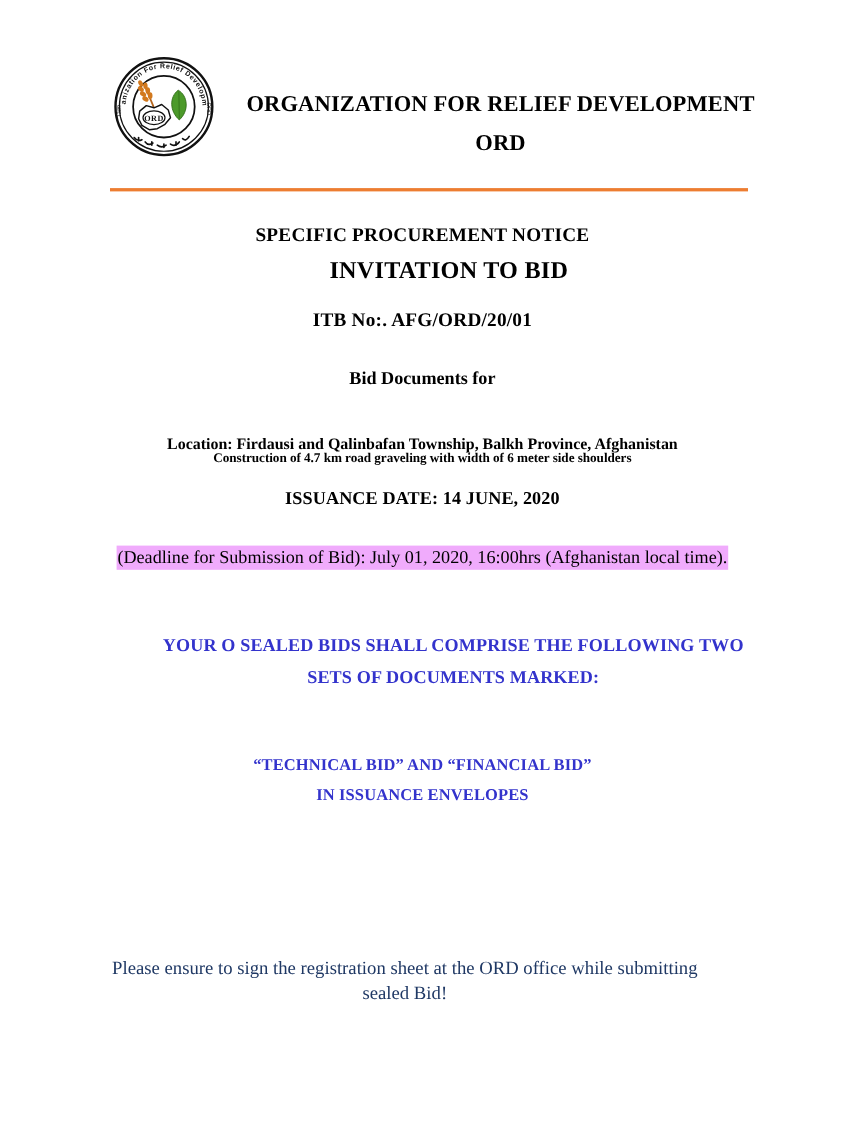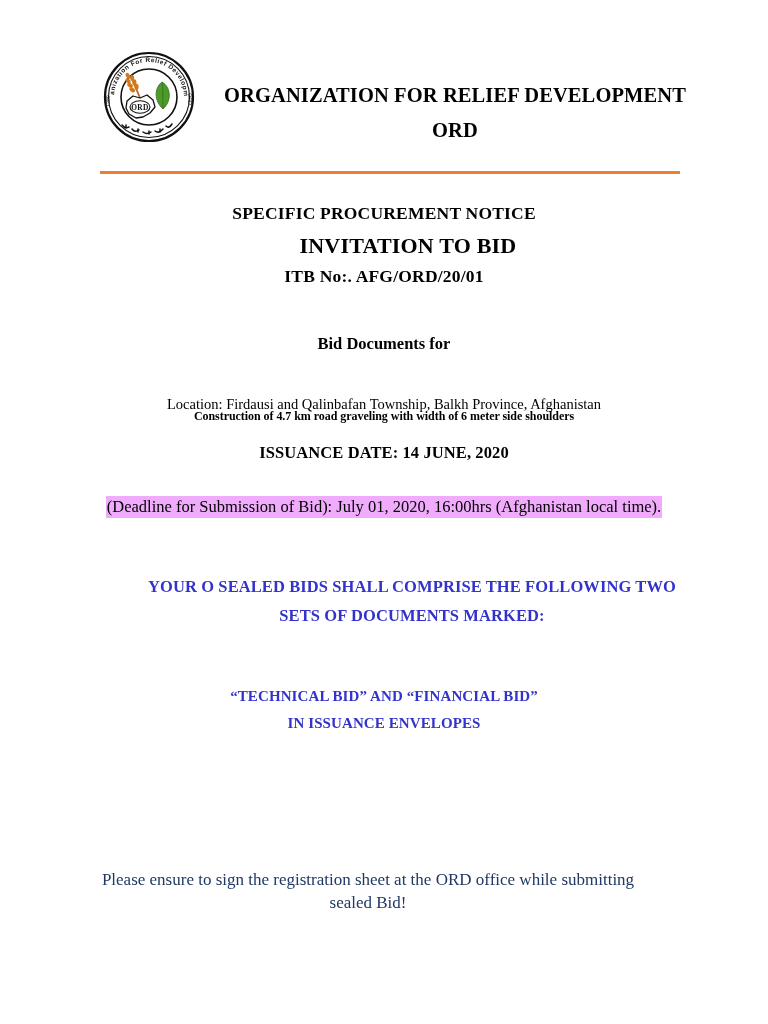--- a/index.html
+++ b/index.html
@@ -78,41 +78,41 @@
     letter-spacing: 0.2px;
   }
   .t-itb-head {
     top: 233px;
     font-weight: bold;
     font-size: 22px;
     letter-spacing: 0.2px;
     margin-left: 24px;
   }
   .t-itb-no {
-    top: 266px;
+    top: 280px;
     font-weight: bold;
     font-size: 17.5px;
     letter-spacing: 0.2px;
   }
 
   .t-bid-docs {
     top: 334px;
     font-weight: bold;
     font-size: 16.5px;
   }
   .t-subject {
     top: 370px;
     font-weight: bold;
     font-size: 12px;
     letter-spacing: -0.05px;
     margin-top: 39px;
   }
   .t-location {
     top: 396px;
-    font-weight: normal;
+    font-weight: bold;
     font-size: 14.5px;
   }
 
   .t-issuance {
     top: 443px;
     font-weight: bold;
     font-size: 16.5px;
     letter-spacing: 0.1px;
   }
 

